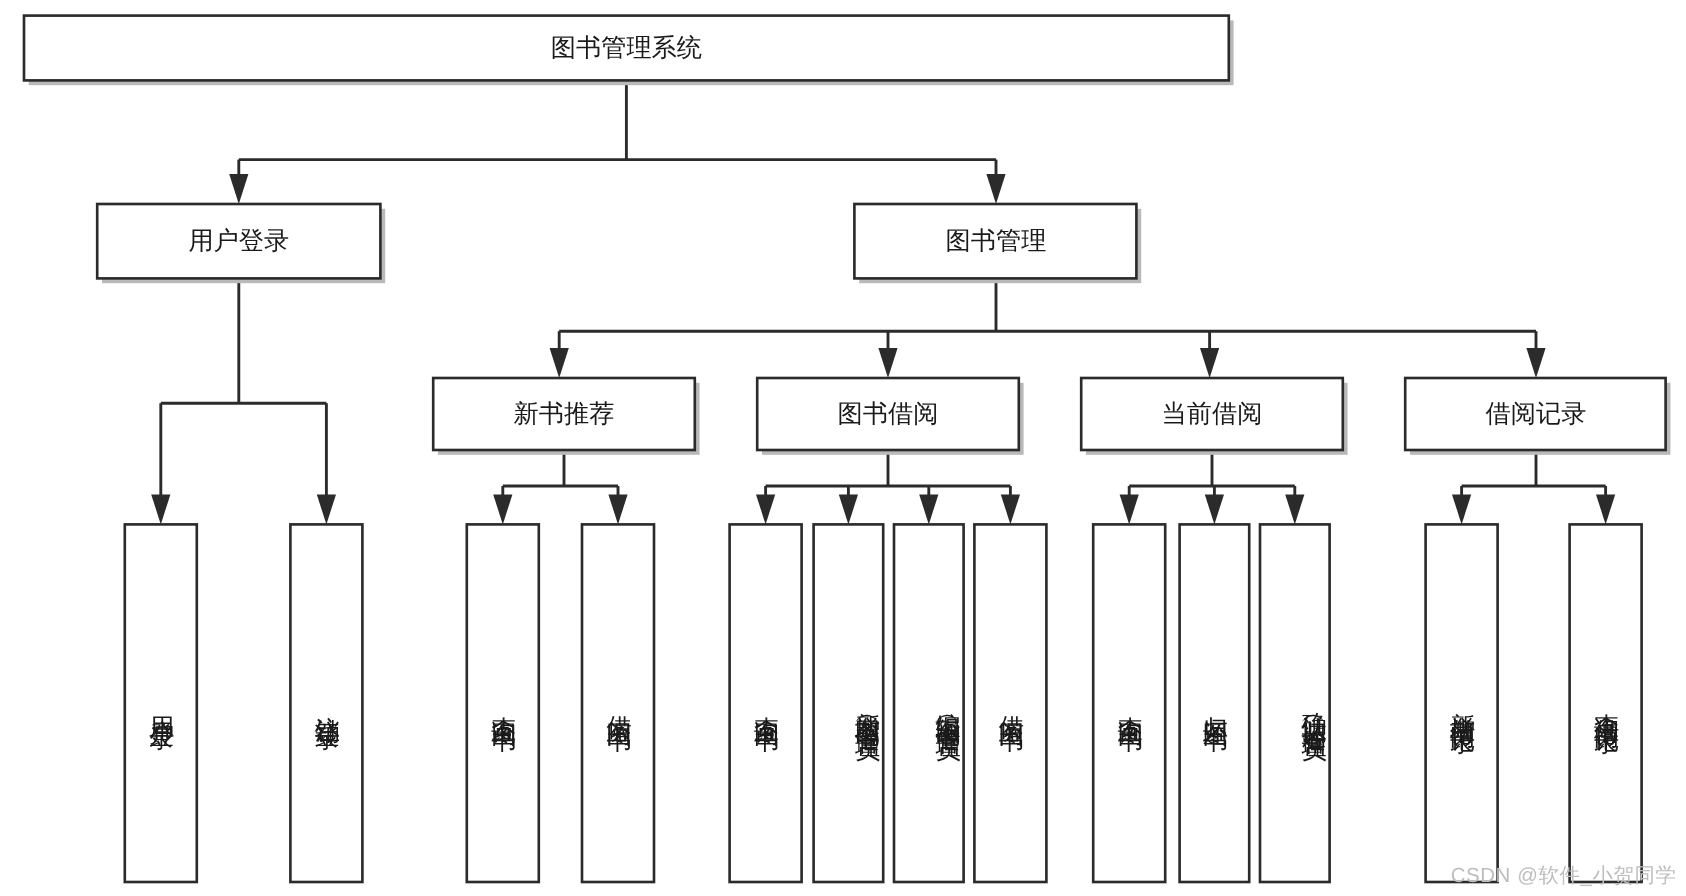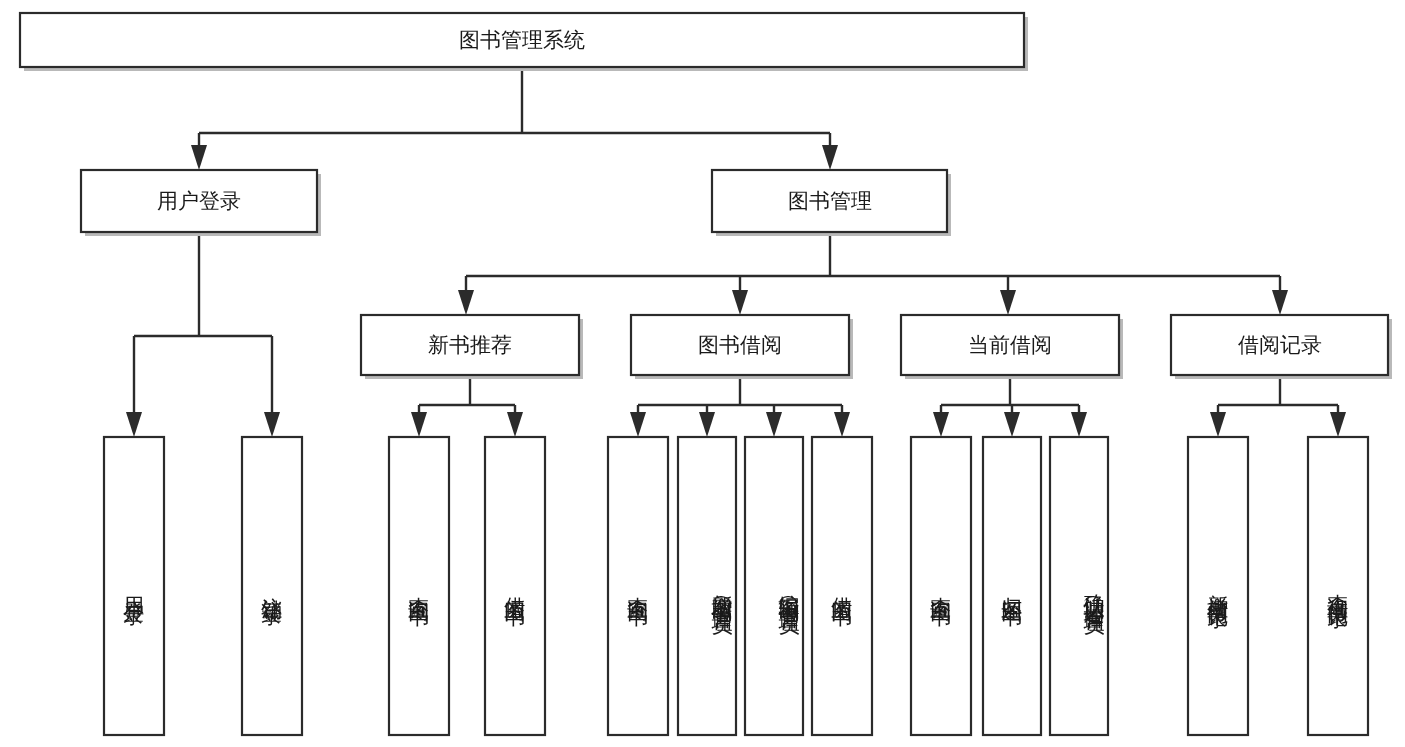--- a/index.html
+++ b/index.html
@@ -219,14 +219,15 @@
   <div class="leaf-label" style="left:608px; top:437px; width:60px; height:298px;">查询图书</div>
   <div class="leaf-label" style="left:678px; top:437px; width:58px; height:298px; align-items:flex-start; padding-top:8px; box-sizing:border-box;">新增图书（管理员）</div>
   <div class="leaf-label" style="left:745px; top:437px; width:58px; height:298px; align-items:flex-start; padding-top:8px; box-sizing:border-box;">编辑图书（管理员）</div>
   <div class="leaf-label" style="left:812px; top:437px; width:60px; height:298px;">借阅图书</div>
   <div class="leaf-label" style="left:911px; top:437px; width:60px; height:298px;">查询图书</div>
   <div class="leaf-label" style="left:983px; top:437px; width:58px; height:298px;">归还图书</div>
   <div class="leaf-label" style="left:1050px; top:437px; width:58px; height:298px; align-items:flex-start; padding-top:8px; box-sizing:border-box;">确认归还（管理员）</div>
   <div class="leaf-label" style="left:1188px; top:437px; width:60px; height:298px;">新增借阅记录</div>
   <div class="leaf-label" style="left:1308px; top:437px; width:60px; height:298px;">查询借阅记录</div>
 
+  <div class="watermark">CSDN @软件_小贺同学</div>
 
 </div>
 
 </body></html>

